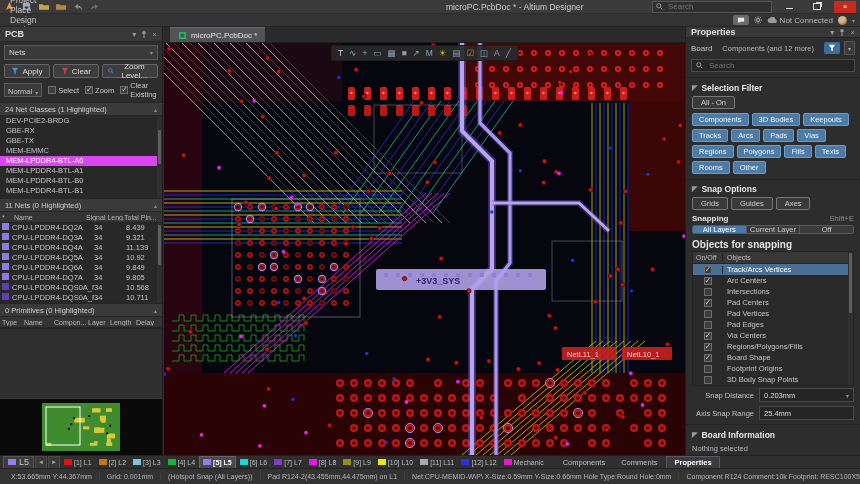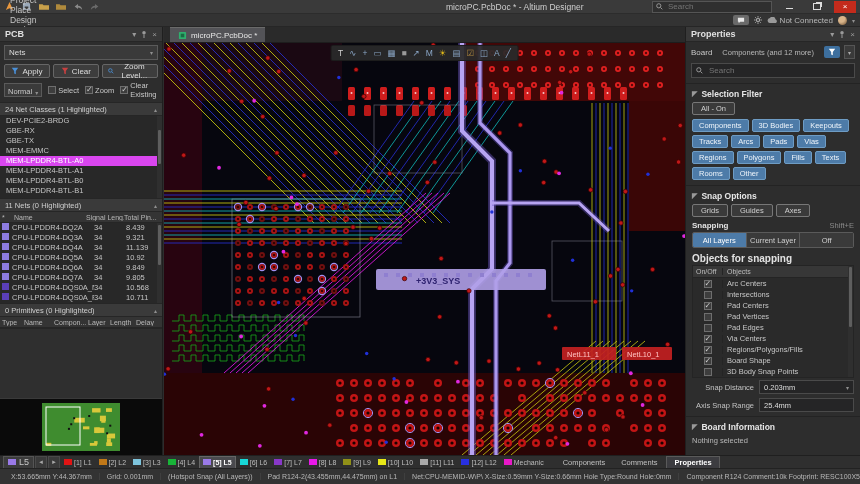--- a/index.html
+++ b/index.html
@@ -1240,20 +1240,26 @@
         <span class="seg">Current Layer</span>
         <span class="seg">Off</span>
       </div>
     <div class="obj-label">Objects for snapping</div>
     <div class="snap-table">
       <div class="st-head">
         <span class="st-c1">On/Off</span>
         <span style="padding-left:4px;">Objects</span>
       </div>
       <div id="snap-rows">
+          <div class="st-row sel">
+            <span class="st-cb-cell">
+              <span class="cb on"></span>
+            </span>
+            <span style="padding-left: 4px;">Track/Arcs Vertices</span>
+          </div>
           <div class="st-row">
             <span class="st-cb-cell">
               <span class="cb on"></span>
             </span>
             <span style="padding-left: 4px;">Arc Centers</span>
           </div>
           <div class="st-row">
             <span class="st-cb-cell">
               <span class="cb"></span>
             </span>
@@ -1292,20 +1298,26 @@
           <div class="st-row">
             <span class="st-cb-cell">
               <span class="cb on"></span>
             </span>
             <span style="padding-left: 4px;">Board Shape</span>
           </div>
           <div class="st-row">
             <span class="st-cb-cell">
               <span class="cb"></span>
             </span>
+            <span style="padding-left: 4px;">Footprint Origins</span>
+          </div>
+          <div class="st-row">
+            <span class="st-cb-cell">
+              <span class="cb"></span>
+            </span>
             <span style="padding-left: 4px;">3D Body Snap Points</span>
           </div>
         </div>
       <div class="vsb" style="right:0;">
           <div class="thumb" style="top:1px;height:60px;"></div>
         </div>
     </div>
     <div class="field-row">
       <span class="flabel">Snap Distance</span>
       <span class="field">

